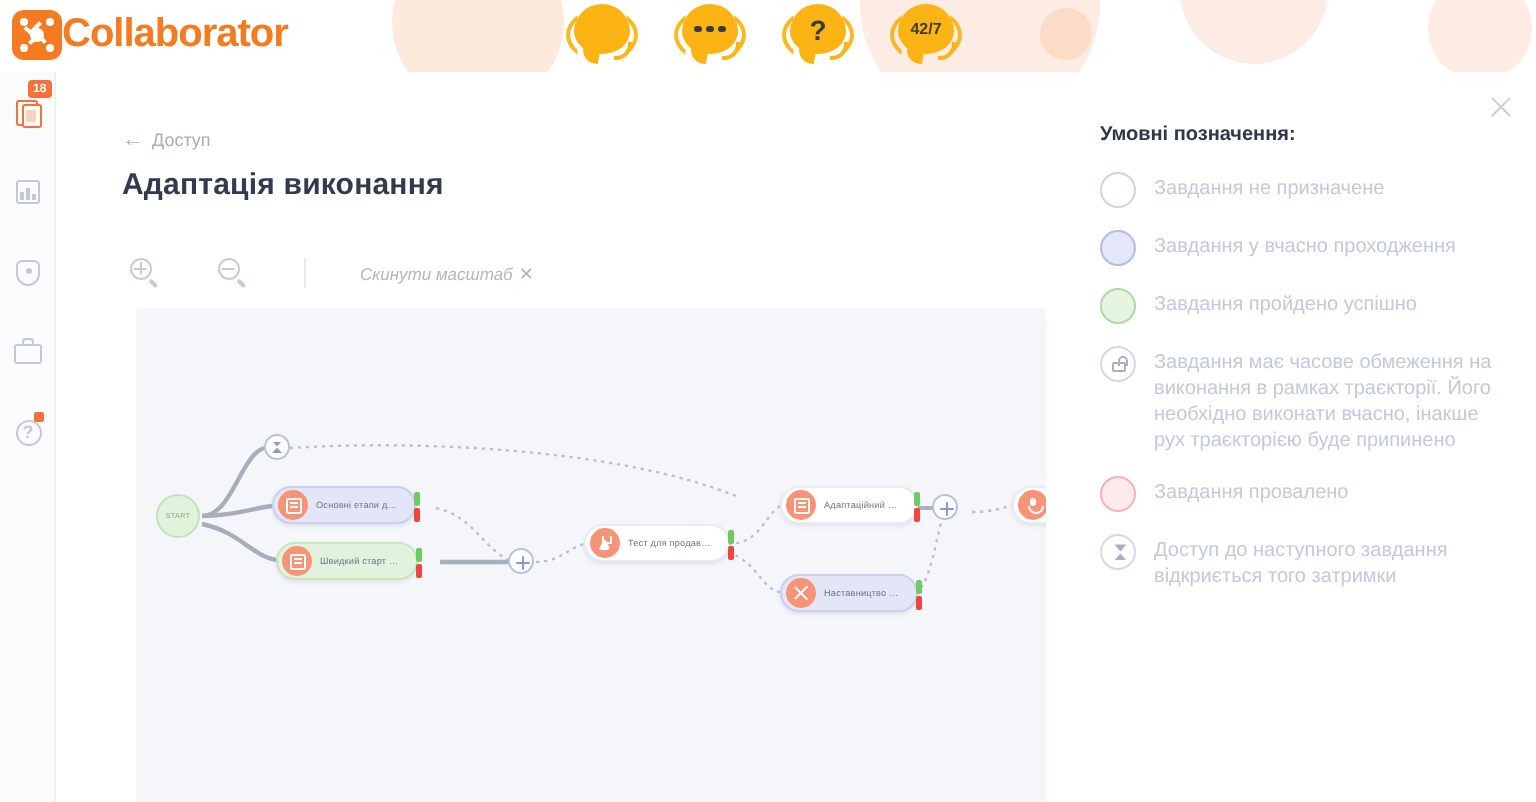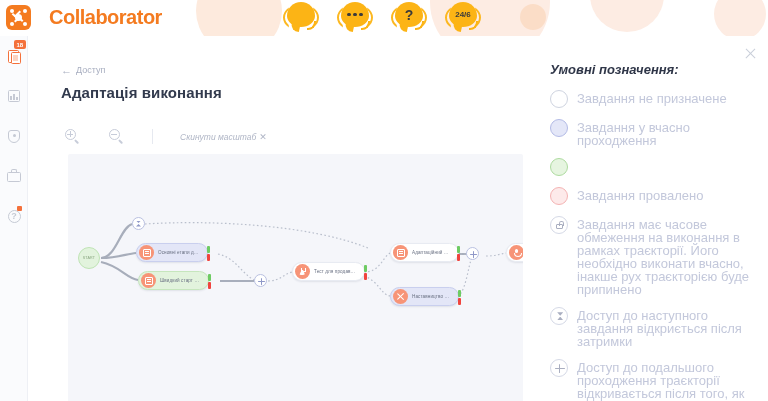--- a/index.html
+++ b/index.html
@@ -15,21 +15,21 @@
     position: absolute; left: 0; top: 0; width: 768px; height: 36px;
     background: #ffffff; overflow: hidden; z-index: 30;
   }
   .hdr-blob { position: absolute; border-radius: 50%; background: #fdece2; }
   .hdr-blob.b1 { width: 86px; height: 86px; left: 196px; top: -32px; background:#fdeadd; }
   .hdr-blob.b2 { width: 120px; height: 120px; left: 430px; top: -58px; background:#fdece3; }
   .hdr-blob.b3 { width: 26px; height: 26px; left: 520px; top: 4px;  background:#fbddc7; }
   .hdr-blob.b4 { width: 74px; height: 74px; left: 590px; top: -42px; background:#fdece3; }
   .hdr-blob.b5 { width: 52px; height: 52px; left: 714px; top: -12px; background:#fdece3; }
 
-  #logo { position: absolute; left: 6px; top: 5px; display: flex; align-items: center; gap: 18px; }
+  #logo { position: absolute; left: 6px; top: 5px; display: flex; align-items: center; gap: 0; }
   .logo-mark {
     width: 25px; height: 25px; border-radius: 6px; background: #f47b20;
     position: relative; flex: none;
   }
   .logo-mark i { position: absolute; background:#fff; border-radius: 50%; display:block; }
   .logo-mark i.c { width:7px; height:7px; left:9px; top:9px; }
   .logo-mark i.p1 { width:4px; height:4px; left:4px; top:4px; }
   .logo-mark i.p2 { width:4px; height:4px; left:17px; top:4px; }
   .logo-mark i.p3 { width:4px; height:4px; left:4px; top:17px; }
   .logo-mark i.p4 { width:4px; height:4px; left:17px; top:17px; }
@@ -248,38 +248,38 @@
     background: #ffffff; padding: 18px 14px 0 14px;
   }
   .lg-close {
     position: absolute; right: 11px; top: 11px; width: 13px; height: 13px; cursor: pointer;
   }
   .lg-close::before, .lg-close::after {
     content:""; position:absolute; left: 0px; top: 6px; width: 13px; height: 1.2px; background: #c9ced9;
   }
   .lg-close::before { transform: rotate(45deg); }
   .lg-close::after  { transform: rotate(-45deg); }
-  .lg-title { font-size: 13px; font-weight: 700; color: #2f3648; margin: 8px 0 13px 4px; font-style: italic; }
+  .lg-title { font-size: 10px; font-weight: 700; color: #2f3648; margin: 8px 0 13px 4px; }
   .lg-row { display: flex; gap: 9px; margin-bottom: 11px; padding-left: 4px; }
   .lg-mark { width: 18px; height: 18px; border-radius: 50%; flex: none; }
   .lg-mark.m-none { background:#fff; border: 1.4px solid #cfd4e0; }
   .lg-mark.m-prog { background:#e4e7f8; border: 1.4px solid #b3bbe6; }
   .lg-mark.m-ok   { background:#e6f5e0; border: 1.4px solid #aedba0; }
   .lg-mark.m-fail { background:#fdeaea; border: 1.4px solid #f4b3b3; }
   .lg-mark.m-ico  { background:#fff; border: 1.2px solid #d5d9e6; position: relative; }
   .lg-mark .l-lock { position:absolute; left:5.4px; top:7px; width:7px; height:5.4px; border:1.2px solid #a9aec0; border-radius:1px; }
   .lg-mark .l-lock::before { content:""; position:absolute; left:1.2px; top:-4px; width:3.2px; height:4px; border:1.2px solid #a9aec0; border-bottom:none; border-radius:2.4px 2.4px 0 0;}
   .lg-mark .l-hg { position:absolute; left:6.2px; top:4.2px; width:6px; height:8px; }
   .lg-mark .l-hg::before, .lg-mark .l-hg::after { content:""; position:absolute; left:0; width:6px; height:3.6px; background:#a9aec0; }
   .lg-mark .l-hg::before { top:0; clip-path: polygon(0 0,100% 0,50% 100%); }
   .lg-mark .l-hg::after { bottom:0; clip-path: polygon(50% 0,100% 100%,0 100%); }
   .lg-mark .l-pv { position:absolute; left:8px; top:4px; width:1.4px; height:9.4px; background:#a9aec0; border-radius:1px;}
   .lg-mark .l-ph { position:absolute; left:4.2px; top:7.8px; width:9.4px; height:1.4px; background:#a9aec0; border-radius:1px;}
   .lg-text {
-    font-size: 13px; line-height: 13px; color: #c3c8db; padding-top: 2px;
+    font-size: 10px; line-height: 13px; color: #c3c8db; padding-top: 2px;
     max-width: 178px;
   }
 </style>
 </head>
 <body>
 
 <div id="topbar">
   <div class="hdr-blob b1"></div>
   <div class="hdr-blob b2"></div>
   <div class="hdr-blob b3"></div>
@@ -326,21 +326,21 @@
         <div class="band2"></div>
         <div class="bub"></div>
         <div class="tail"></div>
       <div class="lbl q">?</div>
     </div>
     <div class="sup">
       <div class="band"></div>
         <div class="band2"></div>
         <div class="bub"></div>
         <div class="tail"></div>
-      <div class="lbl">24/6</div>
+      <div class="lbl">42/7</div>
     </div>
   </div>
 
 </div>
 
 <div id="sidebar">
 
   <div class="sb-item active">
     <div class="sb-badge">18</div>
     <div class="sb-icon ic-clip">
@@ -536,41 +536,35 @@
     <div class="lg-text">Завдання не призначене</div>
   </div>
 
   <div class="lg-row">
     <div class="lg-mark m-prog"></div>
     <div class="lg-text">Завдання у вчасно проходження</div>
   </div>
 
   <div class="lg-row">
     <div class="lg-mark m-ok"></div>
+    <div class="lg-text">Завдання пройдено успішно</div>
+  </div>
+
+  <div class="lg-row">
+    <div class="lg-mark m-ico">
+        <span class="l-lock"></span>
+      </div>
+    <div class="lg-text">Завдання має часове обмеження на виконання в рамках траєкторії. Його необхідно виконати вчасно, інакше рух траєкторією буде припинено</div>
   </div>
 
   <div class="lg-row">
     <div class="lg-mark m-fail"></div>
     <div class="lg-text">Завдання провалено</div>
   </div>
 
   <div class="lg-row">
     <div class="lg-mark m-ico">
-        <span class="l-lock"></span>
-      </div>
-    <div class="lg-text">Завдання має часове обмеження на виконання в рамках траєкторії. Його необхідно виконати вчасно, інакше рух траєкторією буде припинено</div>
-  </div>
-
-  <div class="lg-row">
-    <div class="lg-mark m-ico">
         <span class="l-hg"></span>
       </div>
-    <div class="lg-text">Доступ до наступного завдання відкриється після затримки</div>
-  </div>
-
-  <div class="lg-row">
-    <div class="lg-mark m-ico">
-        <span class="l-pv"></span>
-        <span class="l-ph"></span>
-      </div>
-    <div class="lg-text">Доступ до подальшого проходження траєкторії відкривається після того, як всі підключені до даного блоку завдання буде пройдено</div>
-  </div>
+    <div class="lg-text">Доступ до наступного завдання відкриється того затримки</div>
+  </div>
+
 </div>
 
 </body></html>

